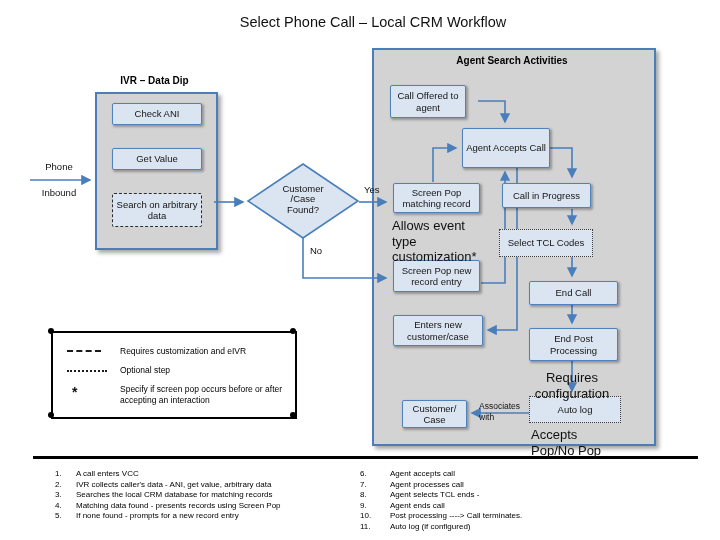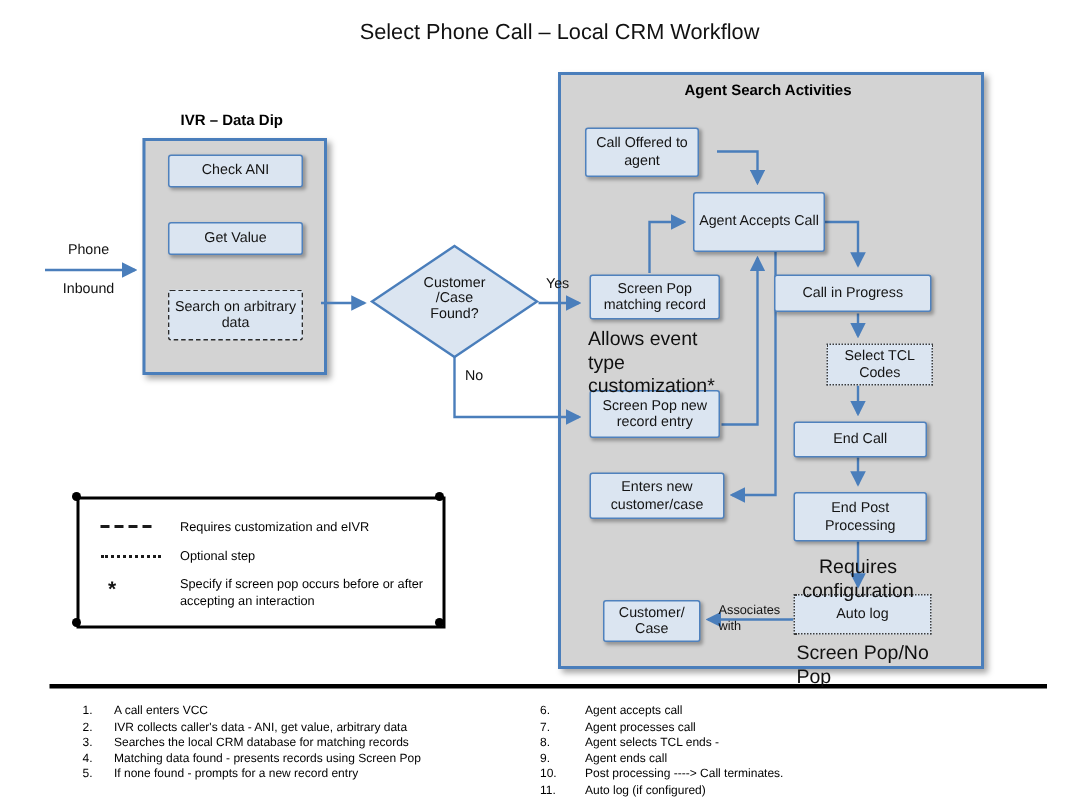--- a/index.html
+++ b/index.html
@@ -82,27 +82,27 @@
 
   <div class="abs diamond-lbl" style="left:275px;top:184px">Customer /Case Found?</div>
   <div class="abs lbl" style="left:364px;top:184px">Yes</div>
   <div class="abs lbl" style="left:310px;top:245px">No</div>
 
   <div class="abs node" style="left:390px;top:85px;width:76px;height:33px">Call Offered to agent</div>
   <div class="abs node" style="left:462px;top:128px;width:88px;height:40px">Agent Accepts Call</div>
   <div class="abs node" style="left:393px;top:183px;width:87px;height:30px">Screen Pop matching record</div>
   <div class="abs note" style="left:392px;top:218px;width:84px;text-align:left">Allows event type customization*</div>
   <div class="abs node" style="left:393px;top:260px;width:87px;height:32px">Screen Pop new record entry</div>
-  <div class="abs node" style="left:516px;top:183px;width:105px;height:25px">Call in Progress</div>
-  <div class="abs node dotted" style="left:551px;top:229px;width:71px;height:28px">Select TCL Codes</div>
+  <div class="abs node" style="left:502px;top:183px;width:89px;height:25px">Call in Progress</div>
+  <div class="abs node dotted" style="left:499px;top:229px;width:94px;height:28px">Select TCL Codes</div>
   <div class="abs node" style="left:529px;top:281px;width:89px;height:24px">End Call</div>
   <div class="abs node" style="left:529px;top:328px;width:89px;height:33px">End Post Processing</div>
   <div class="abs note wordgap" style="left:516px;top:370px;width:112px">Requires configuration</div>
   <div class="abs node dotted" style="left:529px;top:396px;width:92px;height:27px">Auto log</div>
-  <div class="abs note" style="left:531px;top:427px;width:92px;text-align:left">Screen Pop/No Pop</div>
+  <div class="abs note" style="left:531px;top:427px;width:92px;text-align:left">Accepts Pop/No Pop</div>
   <div class="abs node" style="left:393px;top:315px;width:90px;height:31px">Enters new customer/case</div>
   <div class="abs node" style="left:402px;top:400px;width:65px;height:28px">Customer/ Case</div>
   <div class="abs lbl" style="left:479px;top:401px;width:50px;font-size:8.5px;line-height:1.25">Associates with</div>
 
   <div class="abs legend-box" style="left:51px;top:331px;width:242px;height:84px"></div>
   <div class="abs dot" style="left:48px;top:328px"></div>
   <div class="abs dot" style="left:290px;top:328px"></div>
   <div class="abs dot" style="left:48px;top:412px"></div>
   <div class="abs dot" style="left:290px;top:412px"></div>
   <div class="abs sample-dash" style="left:67px;top:350px"></div>

